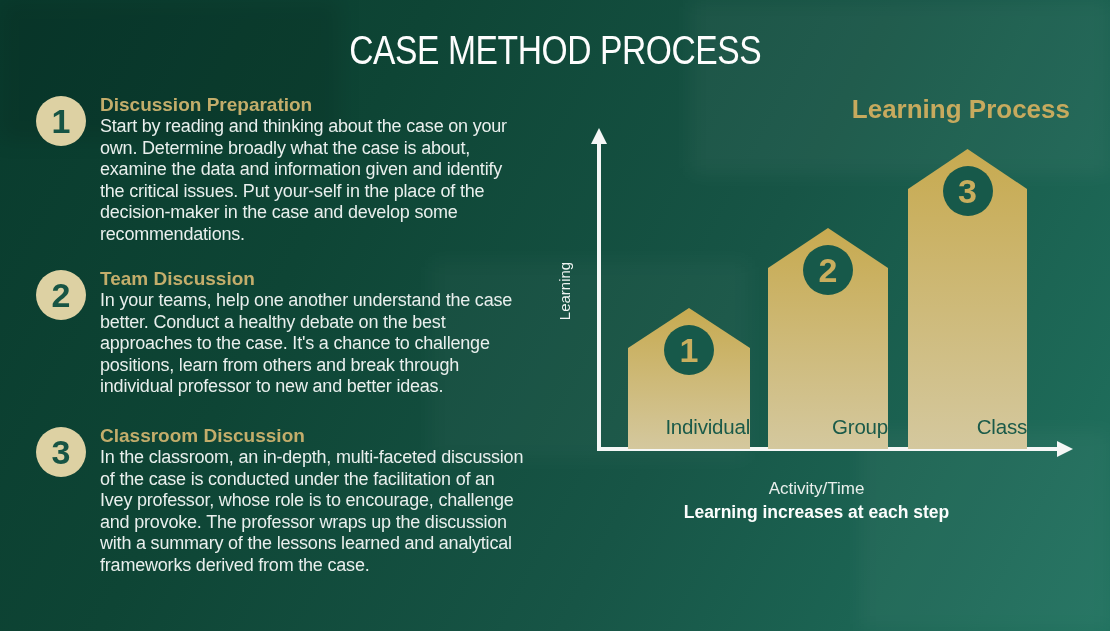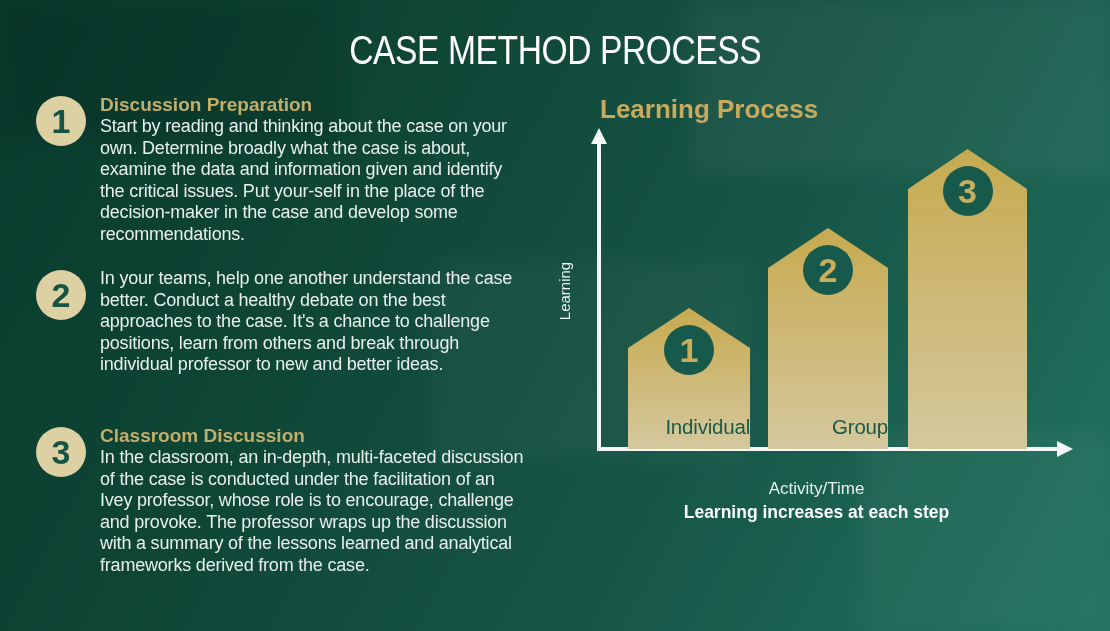--- a/index.html
+++ b/index.html
@@ -31,21 +31,21 @@
     border-radius:50%; background:#ddd1a3;
     color:#175444; font-weight:bold; font-size:34px;
     text-align:center; line-height:50px;
   }
   .step-text { margin-left:64px; width:424px; }
   .step-heading { color:#c3ad6b; font-weight:bold; font-size:19px; line-height:22px; }
   .step-body { color:#e9efed; font-size:18px; line-height:21.5px; letter-spacing:-0.2px; }
 
   .chart-title {
     position:absolute; left:600px; top:94px; width:470px;
-    text-align:left; color:#c7aa5e; font-weight:bold; font-size:26px;
+    text-align:right; color:#c7aa5e; font-weight:bold; font-size:26px;
   }
   .y-axis { position:absolute; left:597px; top:143px; width:4px; height:307px; background:#f5f7f6; }
   .y-arrow {
     position:absolute; left:591px; top:128px; width:0; height:0;
     border-left:8px solid transparent; border-right:8px solid transparent;
     border-bottom:16px solid #f5f7f6;
   }
   .x-axis { position:absolute; left:597px; top:447px; width:462px; height:4px; background:#f5f7f6; }
   .x-arrow {
     position:absolute; left:1057px; top:441px; width:0; height:0;
@@ -98,20 +98,21 @@
   <div class="num-circle">1</div>
   <div class="step-text">
     <div class="step-heading">Discussion Preparation</div>
     <div class="step-body">Start by reading and thinking about the case on your own. Determine broadly what the case is about, examine the data and information given and identify the critical issues. Put your-self in the place of the decision-maker in the case and develop some recommendations.</div>
   </div>
 </div>
 
 <div class="step step-2">
   <div class="num-circle">2</div>
   <div class="step-text">
+    <div class="step-heading">Team Discussion</div>
     <div class="step-body">In your teams, help one another understand the case better. Conduct a healthy debate on the best approaches to the case. It's a chance to challenge positions, learn from others and break through individual professor to new and better ideas.</div>
   </div>
 </div>
 
 <div class="step step-3">
   <div class="num-circle">3</div>
   <div class="step-text">
     <div class="step-heading">Classroom Discussion</div>
     <div class="step-body">In the classroom, an in-depth, multi-faceted discussion of the case is conducted under the facilitation of an Ivey professor, whose role is to encourage, challenge and provoke. The professor wraps up the discussion with a summary of the lessons learned and analytical frameworks derived from the case.</div>
   </div>
@@ -130,16 +131,17 @@
   <div class="bar-label">Individual</div>
 </div>
 
 <div class="bar bar-group">
   <div class="bar-circle">2</div>
   <div class="bar-label">Group</div>
 </div>
 
 <div class="bar bar-class">
   <div class="bar-circle">3</div>
+  <div class="bar-label">Class</div>
 </div>
 
 <div class="xlabel">Activity/Time</div>
 <div class="chart-caption">Learning increases at each step</div>
 
 </body></html>

